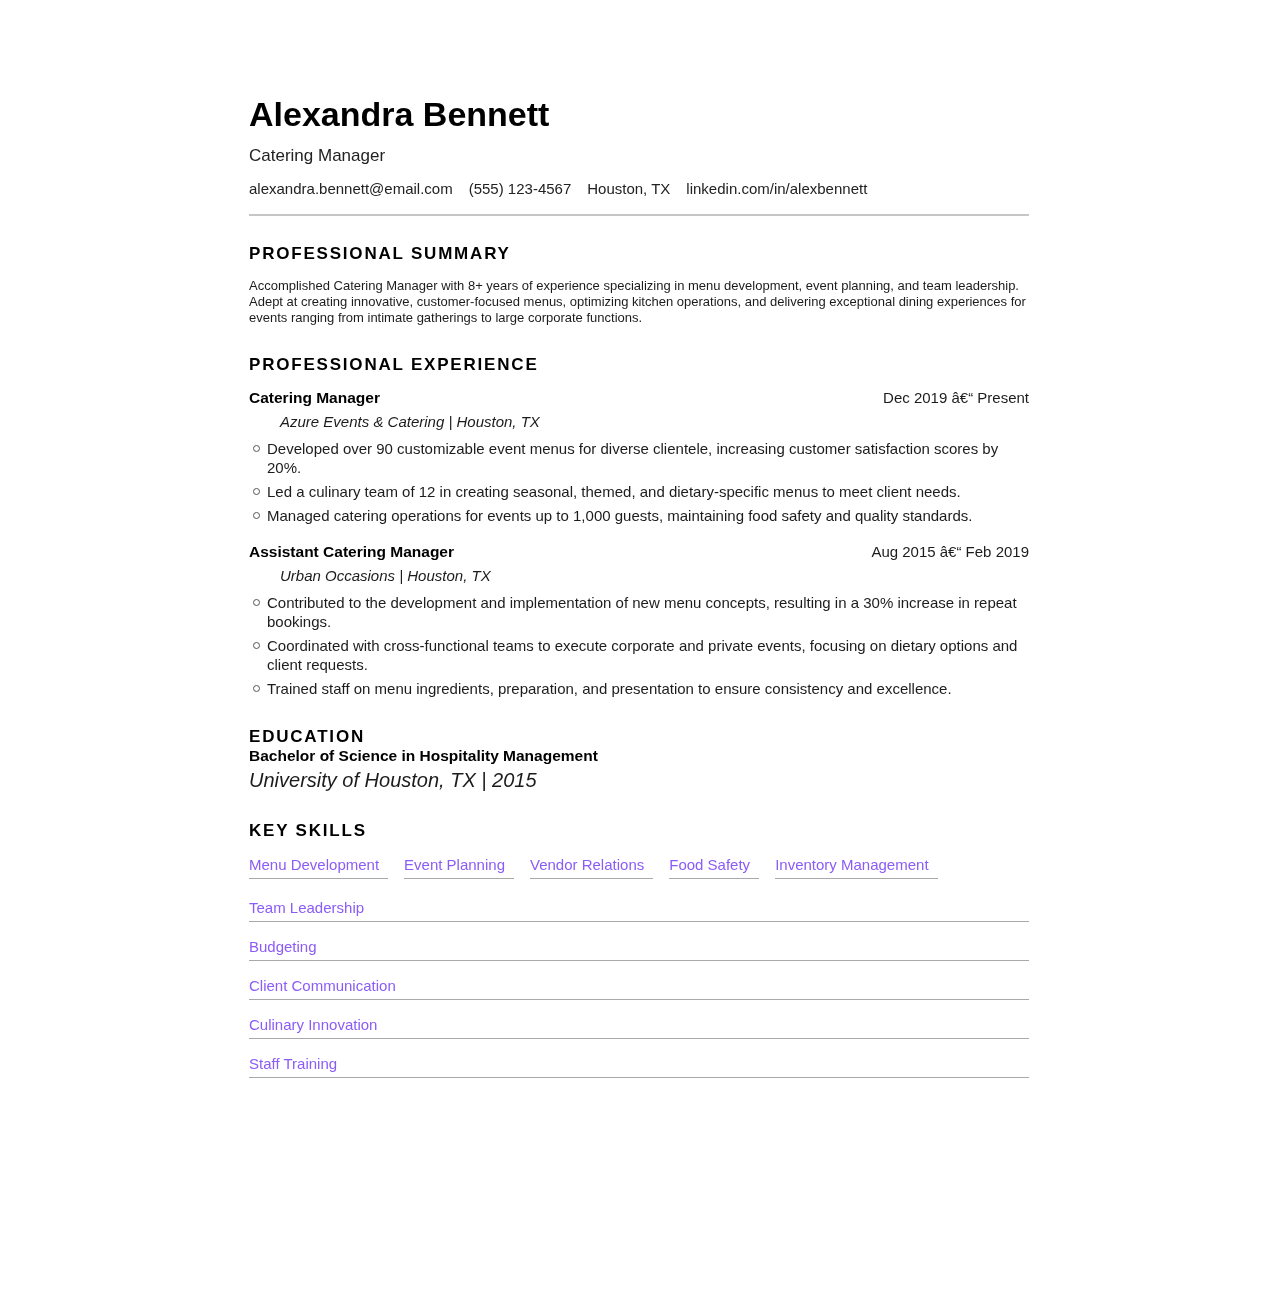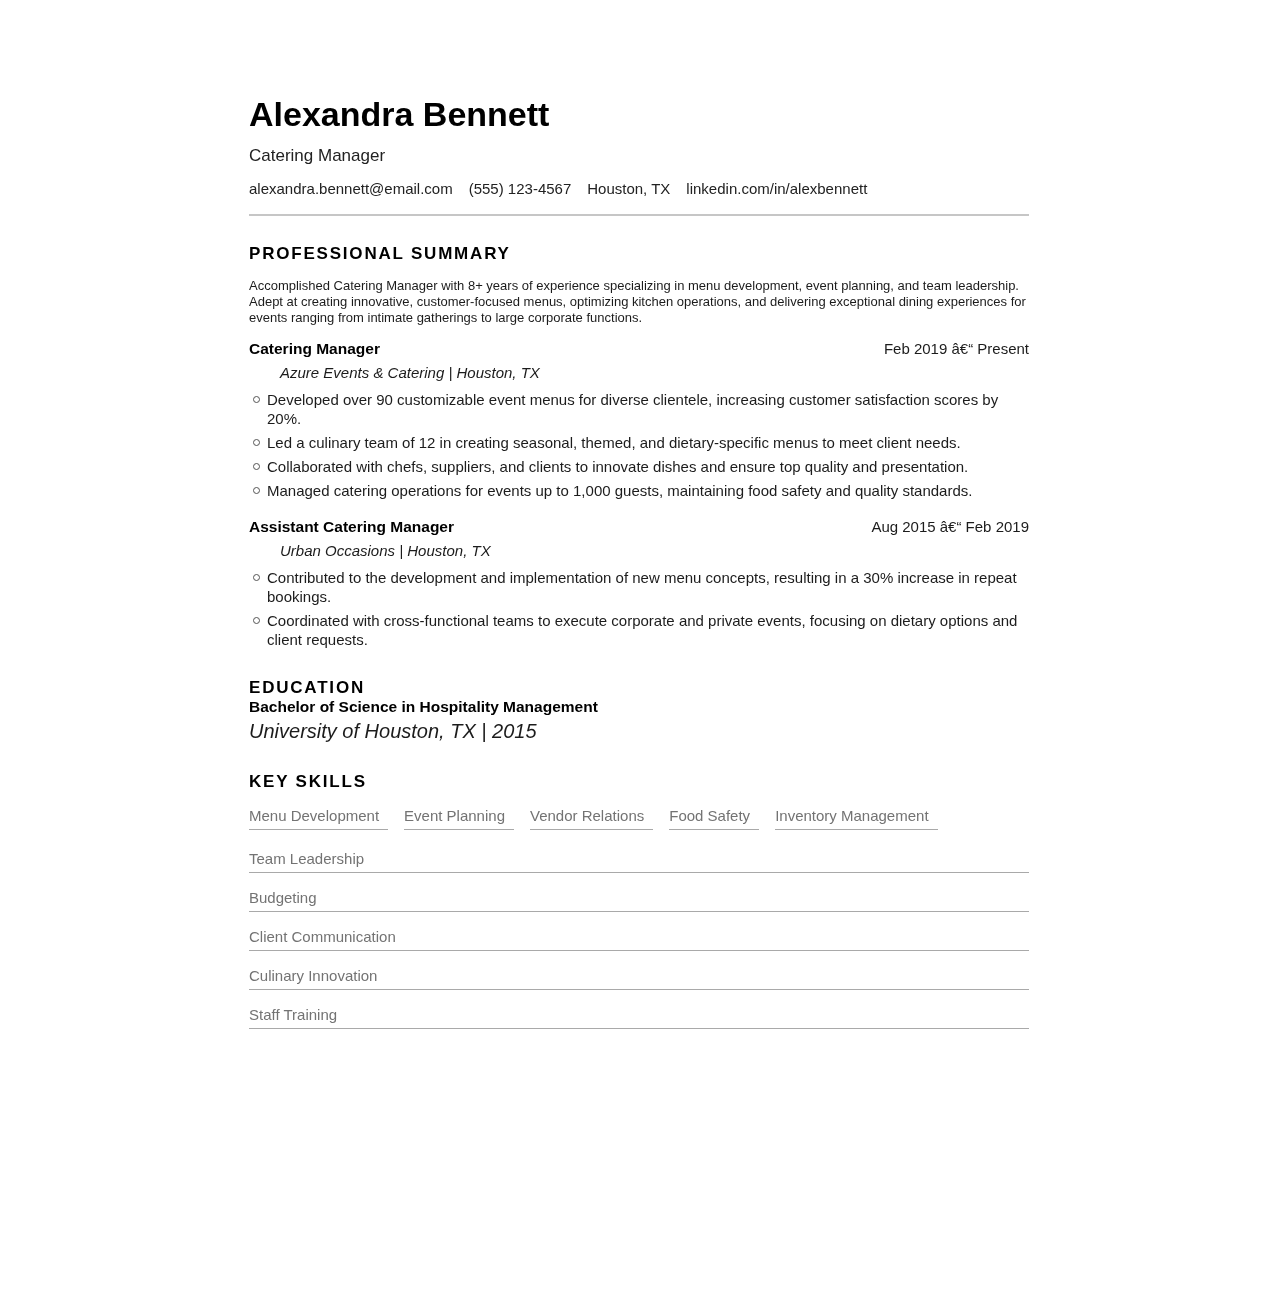--- a/index.html
+++ b/index.html
@@ -119,21 +119,21 @@
   }
   
   .skills-row {
     display: flex;
     gap: 16px;
     margin-top: 15px;
   }
   .skills-row.second { margin-top: 20px; flex-direction: column; }
   .skill-chip {
     font-size: 15px;
-    color: #737373;
+    color: #8b5cf6;
     padding: 0 9px 5px 0;
     border-bottom: 1px solid #a9a9a9;
     white-space: nowrap;
   }
 </style>
 </head>
 <body>
 
 <div class="resume">
 
@@ -148,44 +148,45 @@
     </div>
     <hr class="header-rule">
   </header>
 
   <section>
     <h2 class="section-heading first">PROFESSIONAL SUMMARY</h2>
     <p class="summary-text">Accomplished Catering Manager with 8+ years of experience specializing in menu development, event planning, and team leadership. Adept at creating innovative, customer-focused menus, optimizing kitchen operations, and delivering exceptional dining experiences for events ranging from intimate gatherings to large corporate functions.</p>
   </section>
 
   <section>
+    <h2 class="section-heading">PROFESSIONAL EXPERIENCE</h2>
 
     <div class="job">
       <div class="job-header">
         <h3 class="job-title">Catering Manager</h3>
-        <span class="job-dates">Feb 2019 â€“ Present</span>
+        <span class="job-dates">Dec 2019 â€“ Present</span>
       </div>
       <div class="job-company">Azure Events &amp; Catering | Houston, TX</div>
       <ul class="bullets">
         <li>Developed over 90 customizable event menus for diverse clientele, increasing customer satisfaction scores by 20%.</li>
         <li>Led a culinary team of 12 in creating seasonal, themed, and dietary-specific menus to meet client needs.</li>
-        <li>Collaborated with chefs, suppliers, and clients to innovate dishes and ensure top quality and presentation.</li>
         <li>Managed catering operations for events up to 1,000 guests, maintaining food safety and quality standards.</li>
       </ul>
     </div>
 
     <div class="job">
       <div class="job-header">
         <h3 class="job-title">Assistant Catering Manager</h3>
         <span class="job-dates">Aug 2015 â€“ Feb 2019</span>
       </div>
       <div class="job-company">Urban Occasions | Houston, TX</div>
       <ul class="bullets">
         <li>Contributed to the development and implementation of new menu concepts, resulting in a 30% increase in repeat bookings.</li>
         <li>Coordinated with cross-functional teams to execute corporate and private events, focusing on dietary options and client requests.</li>
+        <li>Trained staff on menu ingredients, preparation, and presentation to ensure consistency and excellence.</li>
       </ul>
     </div>
   </section>
 
   <section>
     <h2 class="section-heading">EDUCATION</h2>
     <div class="edu-degree">Bachelor of Science in Hospitality Management</div>
     <div class="edu-school">University of Houston, TX | 2015</div>
   </section>
 

